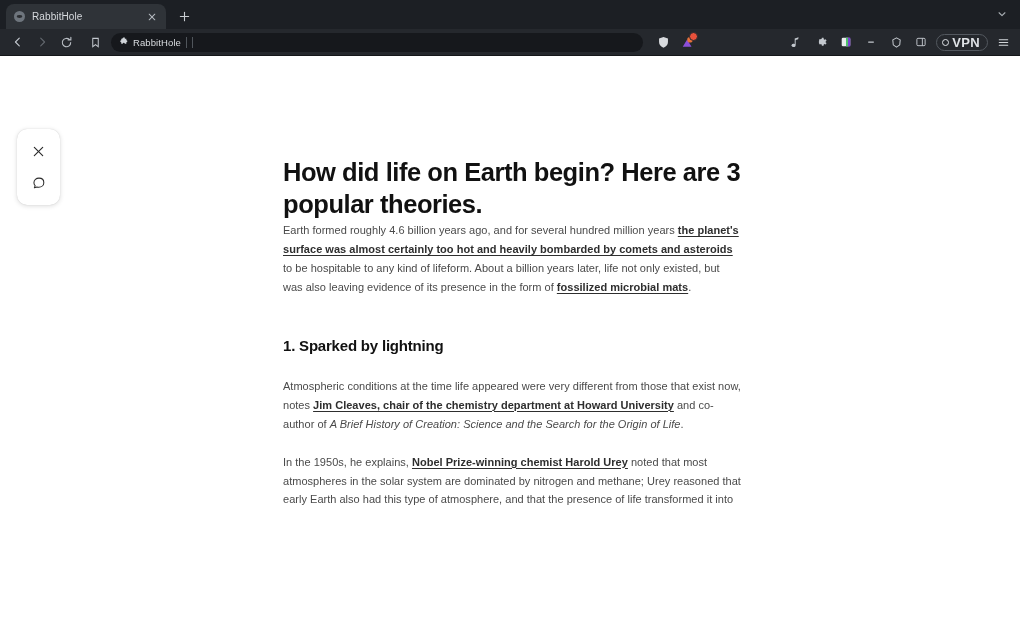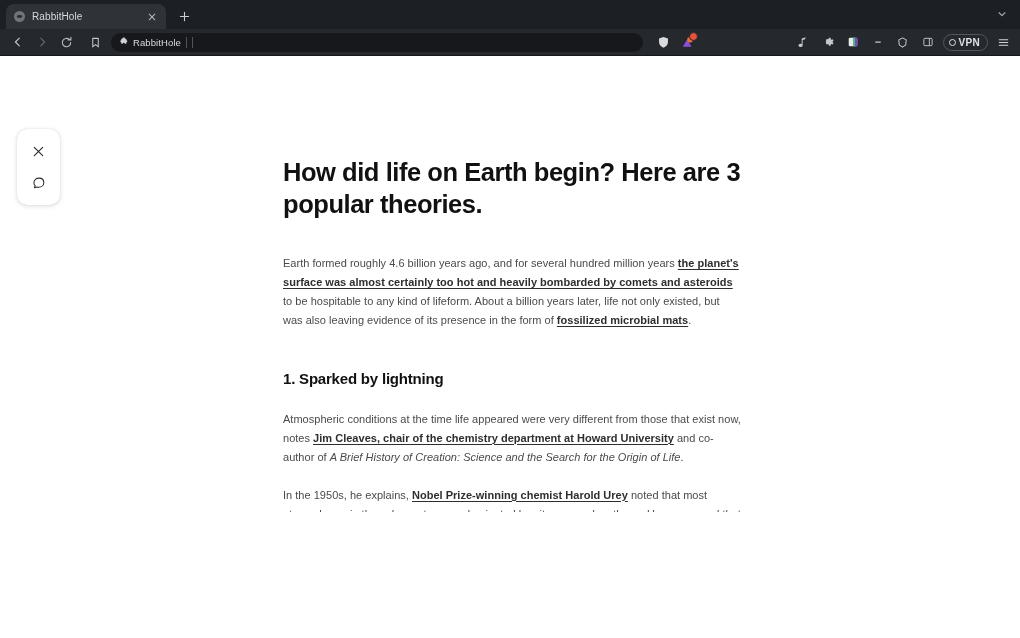--- a/index.html
+++ b/index.html
@@ -82,21 +82,21 @@
     width: 9px; height: 9px; border-radius: 50%;
     background: #e8513b; border: 1.5px solid #25282d;
   }
 
   .toolbar-right { display: flex; align-items: center; gap: 5px; margin-left: auto; padding-left: 10px; }
   .tb-icon { width: 20px; height: 20px; display: flex; align-items: center; justify-content: center; color: #c3c8ce; }
   .vpn-pill {
     display: flex; align-items: center; gap: 3px;
     border: 1px solid #53585f; border-radius: 10px;
     height: 17px; padding: 0 7px 0 5px; color: #dfe2e6;
-    font-size: 10px; font-weight: bold; letter-spacing: .3px;
+    font-size: 13px; font-weight: bold; letter-spacing: .3px;
   }
   .vpn-dot { width: 7px; height: 7px; border-radius: 50%; border: 1.5px solid #dfe2e6; }
   .menu-icon { width: 20px; height: 20px; display: flex; align-items: center; justify-content: center; color: #d2d6da; }
 
   
   .viewport { flex: 1; background: #ffffff; position: relative; overflow: hidden; }
 
   .side-panel {
     position: absolute; left: 17px; top: 73px;
     width: 43px; height: 76px;
@@ -107,21 +107,21 @@
   }
   .side-btn { width: 24px; height: 24px; display: flex; align-items: center; justify-content: center; color: #2b2b2b; }
 
   .article {
     position: absolute; left: 283px; top: 0;
     width: 458px; padding-top: 100px;
     color: #3d3d3d;
   }
   .article h1 {
     font-size: 25.5px; line-height: 1.26; font-weight: bold;
-    color: #111111; letter-spacing: -.45px; margin-bottom: 34px;
+    color: #111111; letter-spacing: -.45px; margin-bottom: 1px;
   }
   .readtime { font-size: 8.5px; color: #8a8a8a; letter-spacing: .1px; margin-bottom: 25px; }
   .article p {
     font-size: 11px; line-height: 1.72; color: #4a4a4a;
     margin-bottom: 19px; letter-spacing: .02px;
   }
   .article h2 {
     font-size: 15px; font-weight: bold; color: #111111;
     letter-spacing: -.2px; margin-top: 40px; margin-bottom: 23px;
   }

